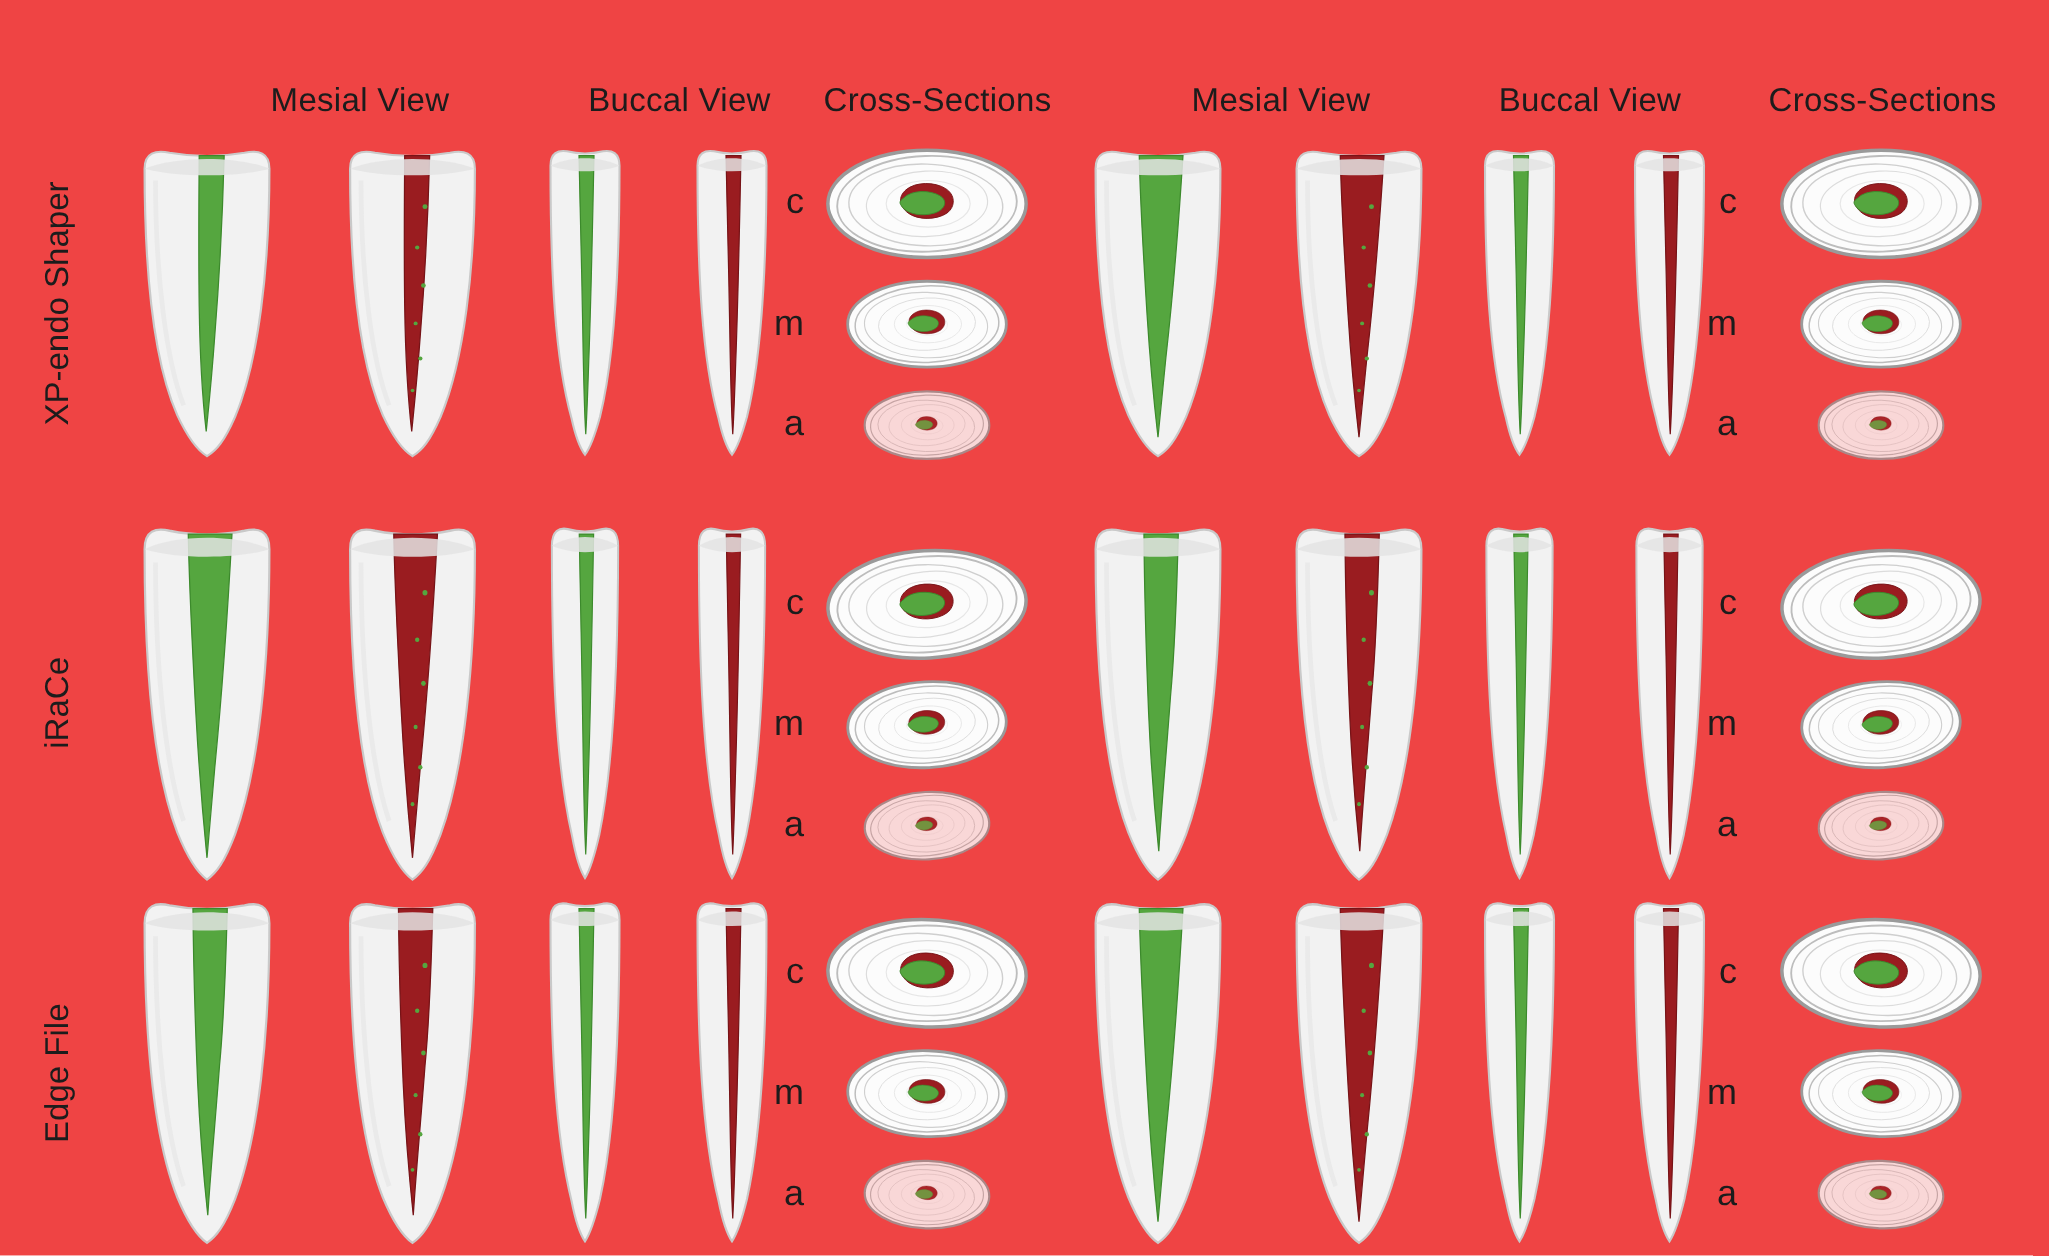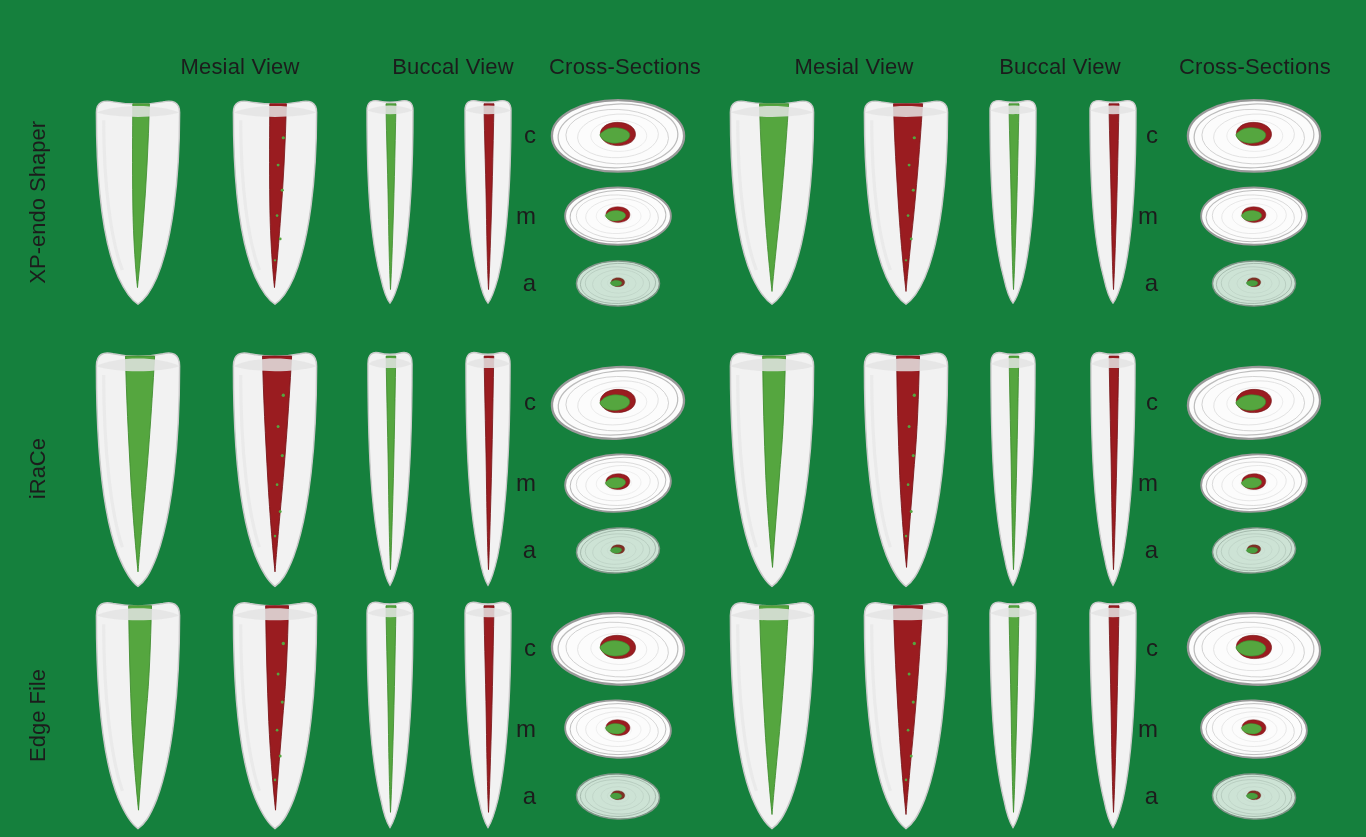--- a/index.html
+++ b/index.html
@@ -107,21 +107,21 @@
       <ellipse class="ring3" cx="89" cy="51" rx="66" ry="35" transform="rotate(2 90 50)"></ellipse>
       <ellipse class="ring4" cx="90" cy="50" rx="52" ry="28" transform="rotate(-3 90 50)"></ellipse>
       <ellipse class="ring5" cx="91" cy="50" rx="36" ry="20"></ellipse>
       <ellipse class="ring6" cx="90" cy="50" rx="22" ry="12" transform="rotate(3 90 50)"></ellipse>
     </g>
     <path id="cs-blob-post" d="M 72 38 C 80 31 97 31 106 37 C 114 42 115 52 107 58 C 98 64 82 64 74 58 C 66 52 65 44 72 38 Z"></path>
     <path id="cs-blob-pre" d="M 70 45 C 77 38 92 38 101 43 C 108 47 106 55 96 58 C 86 61 74 59 69 53 C 66 49 66 48 70 45 Z"></path>
   </defs>
 </svg>
 
-<div class="fig" style="background: #15803d;">
+<div class="fig" style="background: #ef4444;">
 
   <div class="hdr hx-ml">Mesial View</div>
   <div class="hdr hx-bl">Buccal View</div>
   <div class="hdr hx-cl">Cross-Sections</div>
   <div class="hdr hx-mr">Mesial View</div>
   <div class="hdr hx-br">Buccal View</div>
   <div class="hdr hx-cr">Cross-Sections</div>
 
   <section class="row r1">
     <div class="row-label">

